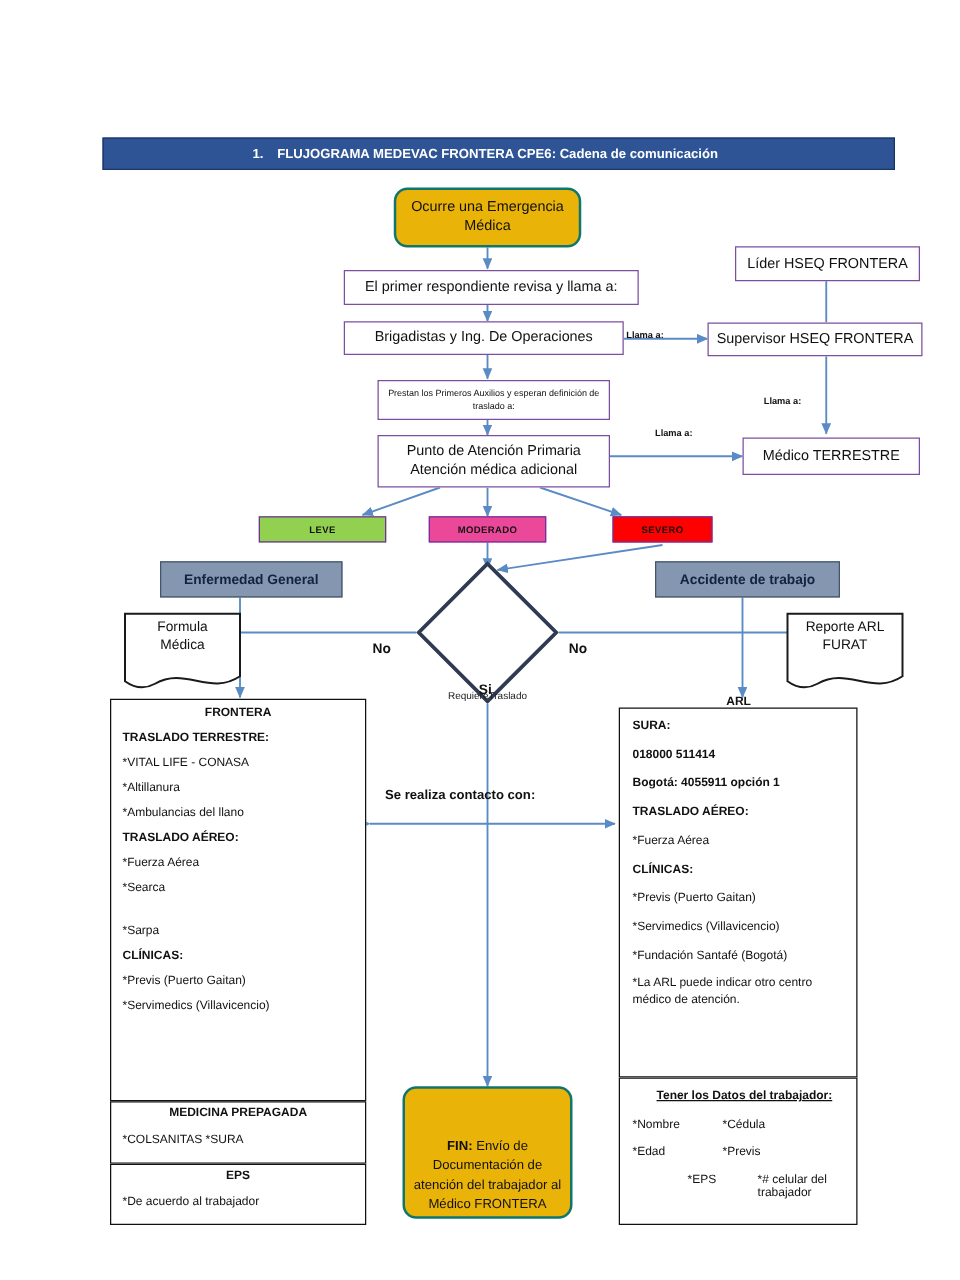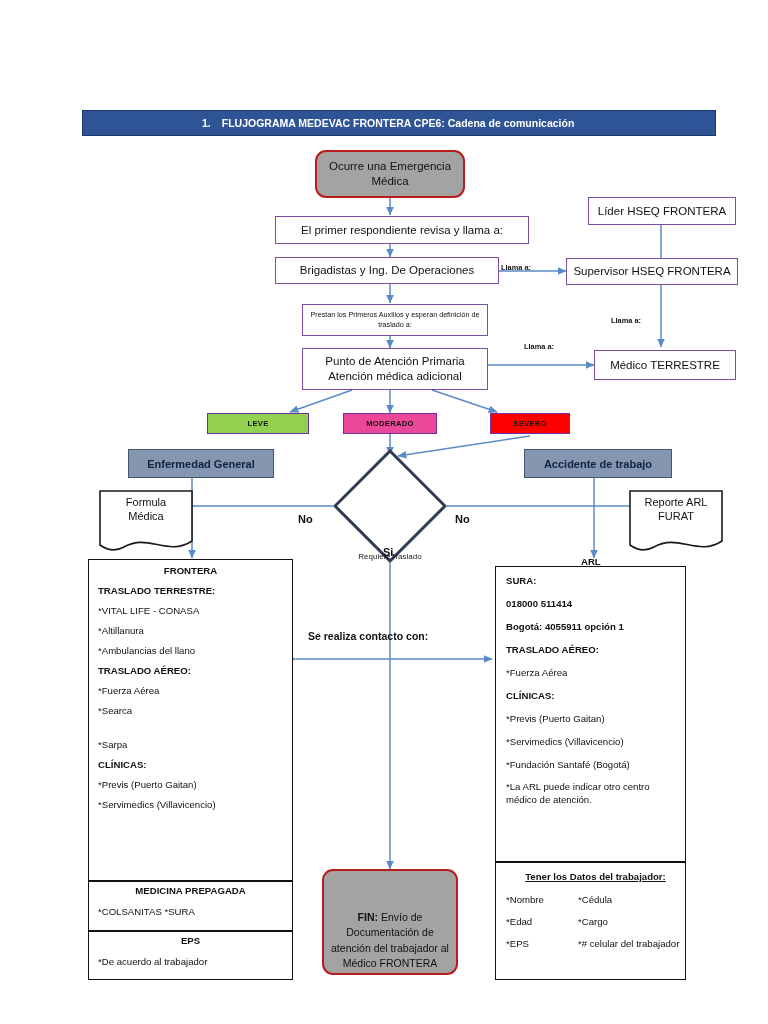--- a/index.html
+++ b/index.html
@@ -14,21 +14,21 @@
   
   .title-bar{position:absolute;left:82px;top:110px;width:634px;height:26px;
              background:#2E5496;border:1px solid #1b3566;display:flex;align-items:center;
              box-sizing:border-box;}
   .title-bar .t-num{color:#fff;font-size:10.5px;font-weight:bold;margin-left:119px;}
   .title-bar .t-txt{color:#fff;font-size:10.5px;font-weight:bold;margin-left:11px;}
 
   
   .pbox{border:1.4px solid #7B4FA0;font-size:11.5px;line-height:1.28;padding:2px 4px;}
   .pbox.small{font-size:7.2px;line-height:1.35;}
-  .pbox.rounded{border-radius:11px;background:#a3a3a3;border:2px solid #b91c1c;}
+  .pbox.rounded{border-radius:11px;background:#eab308;border:2px solid #0f766e;}
 
   
   .bbox{background:#8496B0;border:1.4px solid #44546A;font-size:11px;font-weight:bold;color:#10233f;}
 
   
   .chip{border:1.6px solid #7030A0;font-size:7.6px;font-weight:bold;letter-spacing:.3px;}
   .chip.leve{background:#92D050;}
   .chip.mod{background:#ec4899;}
   .chip.sev{background:#FF0000;}
 
@@ -112,21 +112,21 @@
     </g>
   </svg>
 
   <div class="title-bar">
     <span class="t-num">1.</span>
     <span class="t-txt">FLUJOGRAMA MEDEVAC FRONTERA CPE6: Cadena de comunicación</span>
   </div>
 
   <div class="node pbox rounded" style="left:315px;top:150px;width:150px;height:48px;">Ocurre una Emergencia Médica</div>
 
-  <div class="node pbox" style="left:275px;top:216px;width:254px;height:28px;">El primer respondiente revisa y llama a:</div>
+  <div class="node pbox" style="left:275px;top:216px;width:236px;height:28px;">El primer respondiente revisa y llama a:</div>
 
   <div class="node pbox" style="left:275px;top:257px;width:224px;height:27px;">Brigadistas y Ing. De Operaciones</div>
 
   <div class="node pbox small" style="left:302px;top:304px;width:186px;height:32px;">Prestan los Primeros Auxilios y esperan definición de  traslado a:</div>
 
   <div class="node pbox" style="left:302px;top:348px;width:186px;height:42px;">Punto de Atención Primaria Atención médica adicional</div>
 
   <div class="node pbox" style="left:588px;top:197px;width:148px;height:28px;">Líder HSEQ FRONTERA</div>
 
   <div class="node pbox" style="left:566px;top:258px;width:172px;height:27px;">Supervisor HSEQ FRONTERA</div>
@@ -229,24 +229,24 @@
 
   <div class="panel" style="left:495px;top:862px;width:191px;height:118px;padding:8px 0 0 10px;">
     <div class="ph u" style="margin-bottom:12px;">Tener los Datos del trabajador:</div>
     <div id="datos-rows">
         <div style="display: flex; margin-bottom: 11px; font-size: 9.6px;">
           <span style="width: 72px;">*Nombre</span>
           <span>*Cédula</span>
         </div>
         <div style="display: flex; margin-bottom: 11px; font-size: 9.6px;">
           <span style="width: 72px;">*Edad</span>
-          <span>*Cargo</span>
+          <span>*Previs</span>
         </div>
         <div style="display: flex; margin-bottom: 11px; font-size: 9.6px;">
-          <span style="width: 72px;">*EPS</span>
+          <span style="width: 72px; margin-left: 44px;">*EPS</span>
           <span>*# celular del trabajador</span>
         </div>
       </div>
   </div>
 
   <div class="node pbox rounded" style="left:322px;top:869px;width:136px;height:106px;font-size:10.5px;line-height:1.45;justify-content:flex-end;">
     <span><b>FIN:</b><span> Envío de Documentación de atención del trabajador al Médico FRONTERA</span></span>
   </div>
 
 </div>

